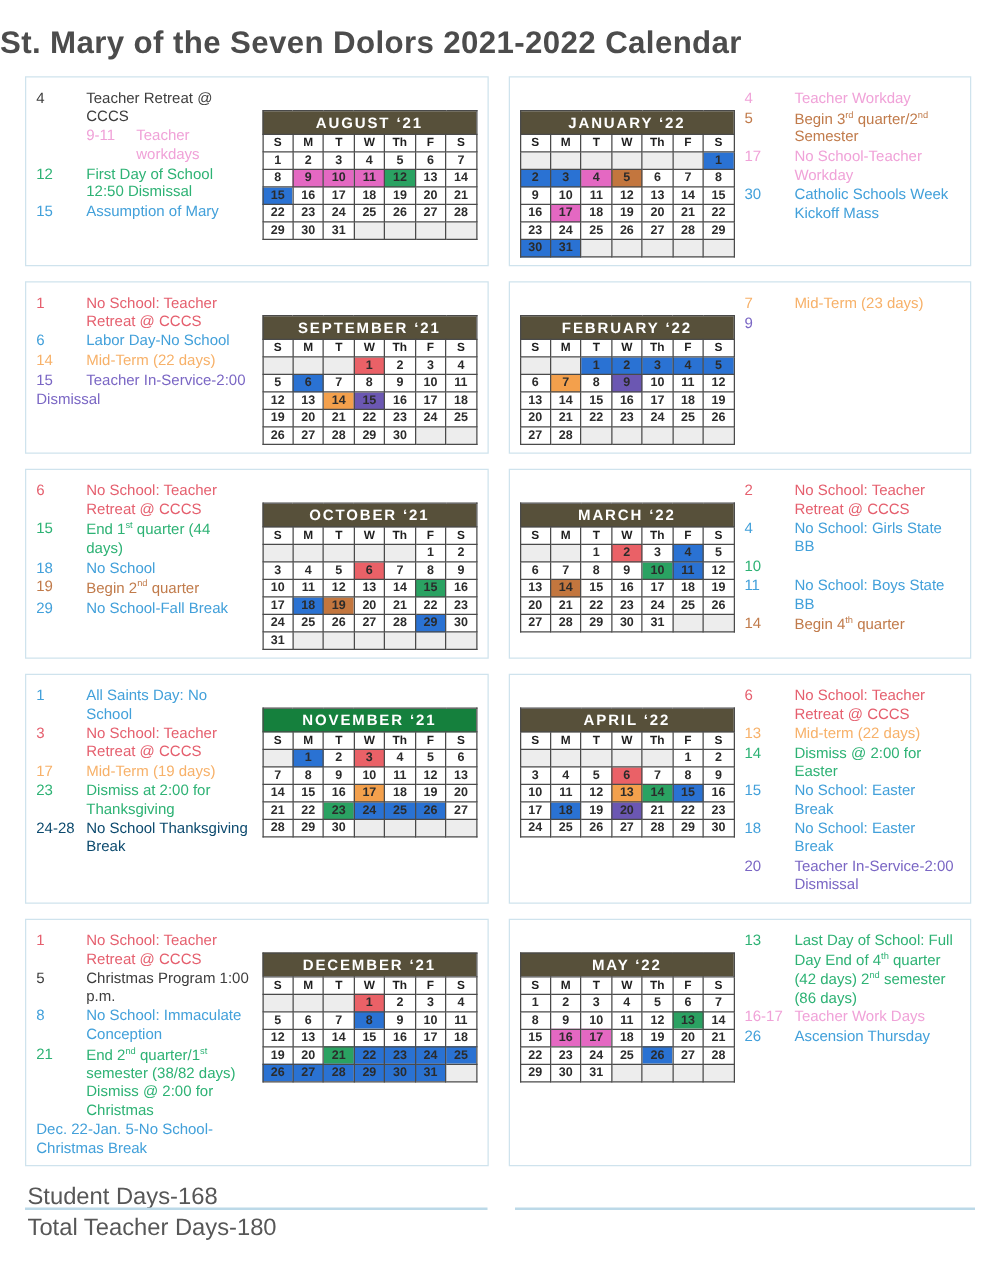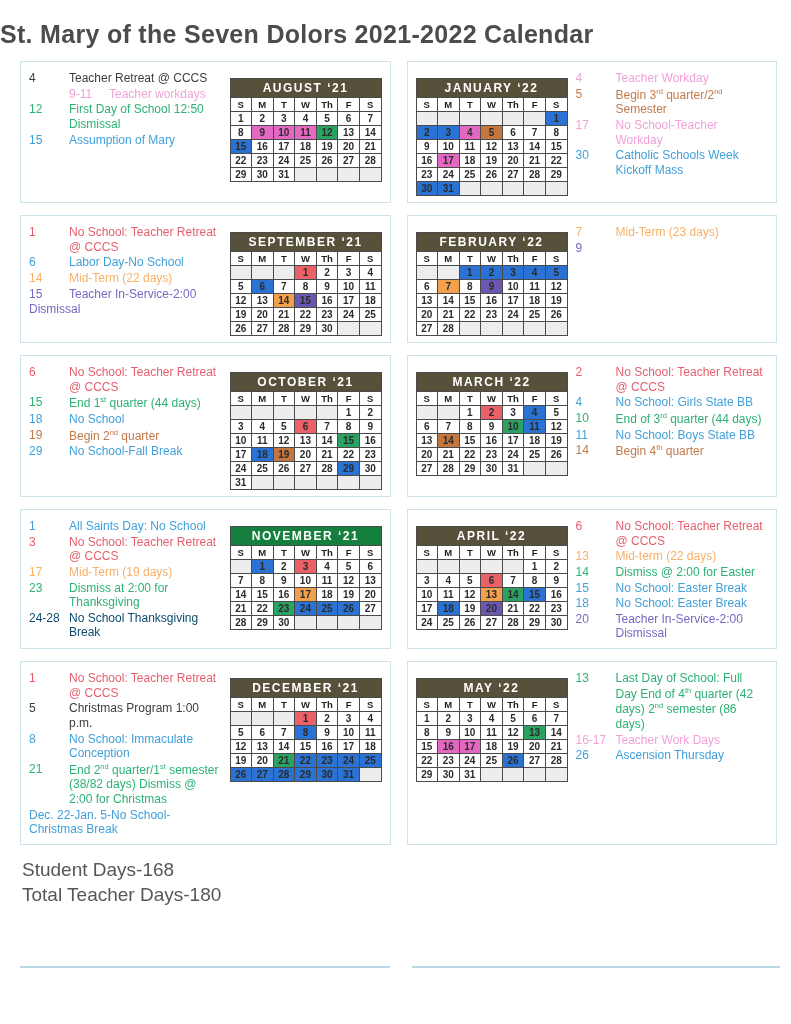--- a/index.html
+++ b/index.html
@@ -10,21 +10,21 @@
   .grid{display:flex;flex-direction:column;gap:12px;margin:4px 14px 0 20px;}
   .row{display:flex;gap:16px;}
   .box{flex:1;border:1px solid #cfe3ed;padding:6px 8px;display:flex;gap:8px;
        align-items:flex-start;background:#fff;box-sizing:border-box;}
   .notes{flex:1;font-size:12px;line-height:1.22;padding-top:3px;}
   .note{display:flex;margin-bottom:1px;}
   .note .num{width:40px;flex-shrink:0;}
   .note .txt{flex:1;padding-right:2px;}
   .note.full{display:block;}
   sup{font-size:.62em;}
-  table.cal{border-collapse:collapse;width:152px;flex-shrink:0;margin-top:10px;}
+  table.cal{border-collapse:collapse;width:172px;flex-shrink:0;margin-top:20px;}
   .cal th,.cal td{border:1px solid #4a4a4a;text-align:center;padding:0;}
   .cal .mhead{background:#57503a;color:#fff;font-size:12px;height:18px;
               letter-spacing:1.5px;font-weight:bold;}
   .cal .dow{font-size:9.5px;height:13px;background:#fff;color:#1e1e1e;font-weight:bold;}
   .cal td{font-size:10px;height:13px;width:24px;font-weight:bold;
           color:#2b2b2b;background:#fff;}
   .cal td.empty{background:#ededed;}
   .footer{margin:13px 0 0 22px;font-size:19px;color:#575757;line-height:1.3;}
   .bottom-line{position:absolute;top:966px;height:2px;background:#bcd9e8;}
   .bottom-line.left{left:20px;width:370px;}
@@ -526,21 +526,20 @@
             <div class="note" style="color: rgb(229, 95, 110);">
               <span class="num">2</span>
               <span class="txt">No School: Teacher Retreat @ CCCS</span>
             </div>
             <div class="note" style="color: rgb(66, 160, 218);">
               <span class="num">4</span>
               <span class="txt">No School: Girls State BB</span>
             </div>
             <div class="note" style="color: rgb(45, 178, 116);">
               <span class="num">10</span>
-              <span class="txt">End of 3<sup>rd</sup> quarter (44 days)</span>
             </div>
             <div class="note" style="color: rgb(66, 160, 218);">
               <span class="num">11</span>
               <span class="txt">No School: Boys State BB</span>
             </div>
             <div class="note" style="color: rgb(193, 123, 75);">
               <span class="num">14</span>
               <span class="txt">Begin 4<sup>th</sup> quarter</span>
             </div>
           </div>

